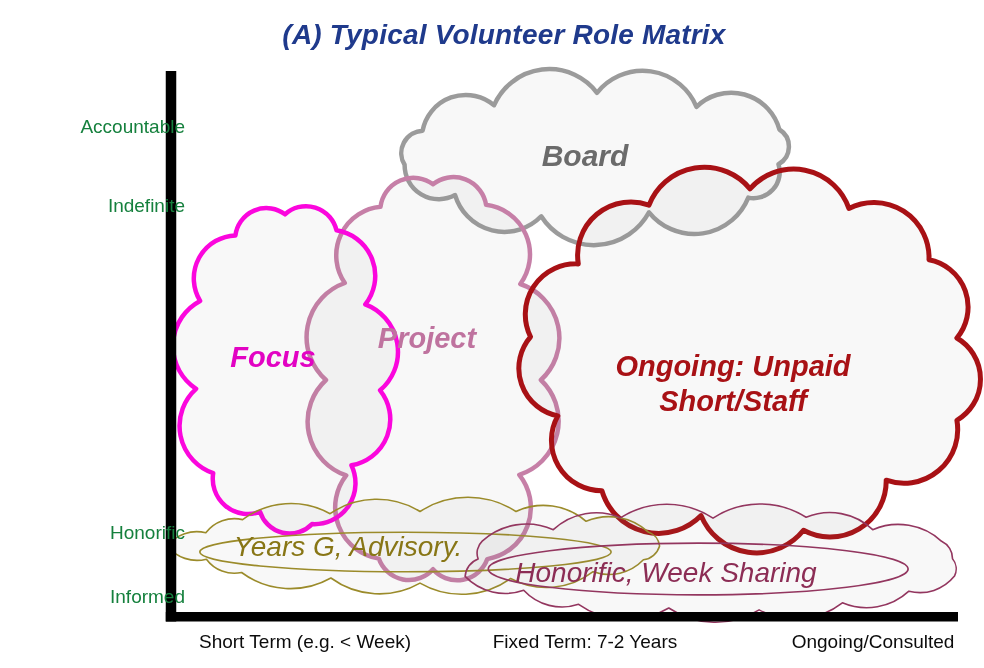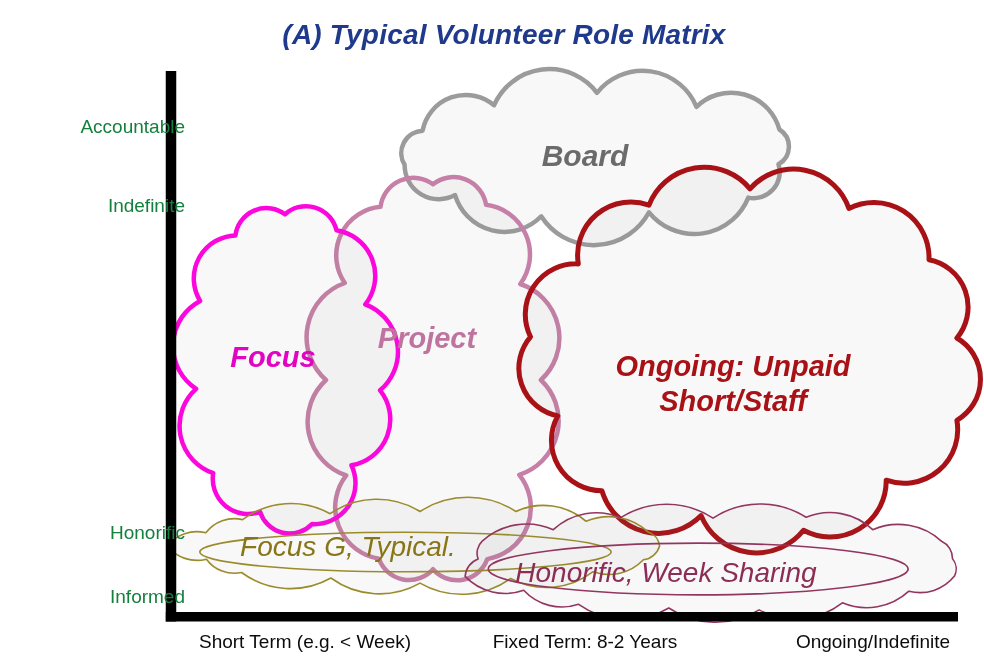--- a/index.html
+++ b/index.html
@@ -52,31 +52,31 @@
   </svg>
 
   <div class="abs center title" style="color: rgb(31, 58, 140);">(A) Typical Volunteer Role Matrix</div>
 
   <div class="abs ylab" style="top:127px">Accountable</div>
   <div class="abs ylab" style="top:206px">Indefinite</div>
   <div class="abs ylab" style="top:533px">Honorific</div>
   <div class="abs xlab" style="left:305px">Short Term (e.g. &lt; Week)</div>
 
   <div class="abs ylab" style="top:597px">Informed</div>
-  <div class="abs xlab" style="left:585px">Fixed Term: 8-2 Years</div>
-  <div class="abs xlab" style="left:873px">Ongoing/Indefinite</div>
+  <div class="abs xlab" style="left:585px">Fixed Term: 7-2 Years</div>
+  <div class="abs xlab" style="left:873px">Ongoing/Consulted</div>
 
   <div class="abs center cloudlab lab-board" style="color: rgb(107, 107, 107);">Board</div>
 
   <div class="abs center cloudlab lab-project" style="color: rgb(191, 115, 159);">Project</div>
 
   <div class="abs center cloudlab lab-event" style="color: rgb(226, 3, 195);">Focus</div>
 
   <div class="abs center cloudlab lab-ongoing" style="color: rgb(168, 17, 21); margin-top: 44px;">
     <div>Ongoing: Unpaid</div>
     <div>Short/Staff</div>
   </div>
 
-  <div class="abs center cloudlab thin lab-focus" style="color: rgb(136, 118, 22);">Focus G, Typical.</div>
+  <div class="abs center cloudlab thin lab-focus" style="color: rgb(136, 118, 22);">Years G, Advisory.</div>
 
   <div class="abs center cloudlab thin lab-honorific" style="color: rgb(140, 45, 85);">Honorific, Week Sharing</div>
 
 </div>
 
 </body></html>

